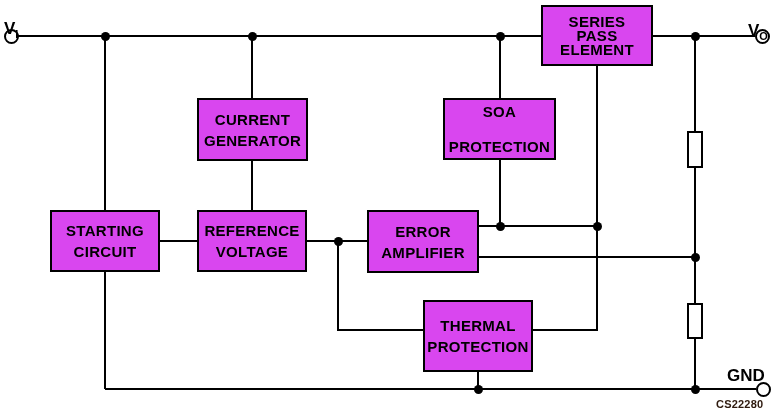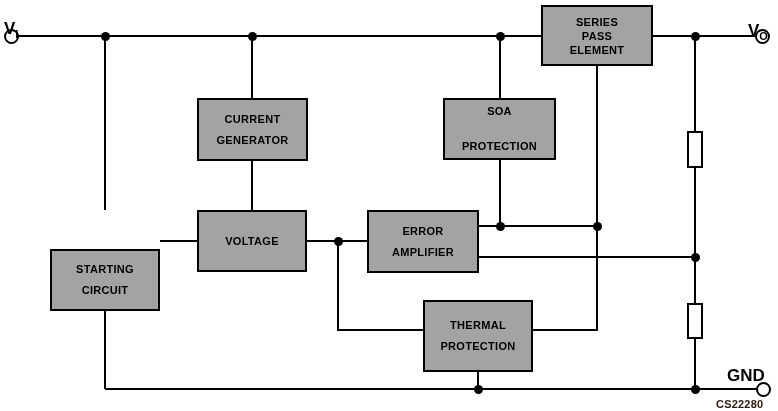--- a/index.html
+++ b/index.html
@@ -18,25 +18,25 @@
     position: absolute; width: 9px; height: 9px;
     background: #000; border-radius: 50%; z-index: 3;
   }
   .terminal {
     position: absolute; width: 15px; height: 15px;
     border: 2.5px solid #000; border-radius: 50%;
     background: #fff; box-sizing: border-box; z-index: 3;
   }
   .block {
     position: absolute;
-    border: 2px solid #000; background: #a3a3a3;
+    border: 2px solid #000; background: #d946ef;
     box-sizing: border-box; z-index: 2;
     display: flex; flex-direction: column;
     align-items: center; justify-content: center;
-    font-weight: bold; font-size: 11px; letter-spacing: 0.3px;
+    font-weight: bold; font-size: 15px; letter-spacing: 0.3px;
     line-height: 21px; text-align: center; color: #000;
   }
   .block.three-line { line-height: 14px; }
   .resistor {
     position: absolute; width: 16px; height: 37px;
     border: 2px solid #000; background: #fff;
     box-sizing: border-box; z-index: 2;
   }
   .term-label {
     position: absolute; font-weight: bold; font-size: 17px;
@@ -98,26 +98,27 @@
   <div class="block" style="left:197px; top:98px; width:111px; height:63px;">
     <span>CURRENT</span>
     <span>GENERATOR</span>
   </div>
 
   <div class="block" style="left:443px; top:98px; width:113px; height:62px;gap:14px;">
     <span>SOA</span>
     <span>PROTECTION</span>
   </div>
 
-  <div class="block" style="left:50px; top:210px; width:110px; height:62px;margin-top:39px;">
+  <div class="block" style="left:50px; top:210px; width:110px; height:62px;">
     <span>STARTING</span>
     <span>CIRCUIT</span>
   </div>
 
   <div class="block" style="left:197px; top:210px; width:110px; height:62px;">
+    <span>REFERENCE</span>
     <span>VOLTAGE</span>
   </div>
 
   <div class="block" style="left:367px; top:210px; width:112px; height:63px;text-align:center;">
     <span>ERROR</span>
     <span>AMPLIFIER</span>
   </div>
 
   <div class="block" style="left:423px; top:300px; width:110px; height:72px;">
     <span>THERMAL</span>

